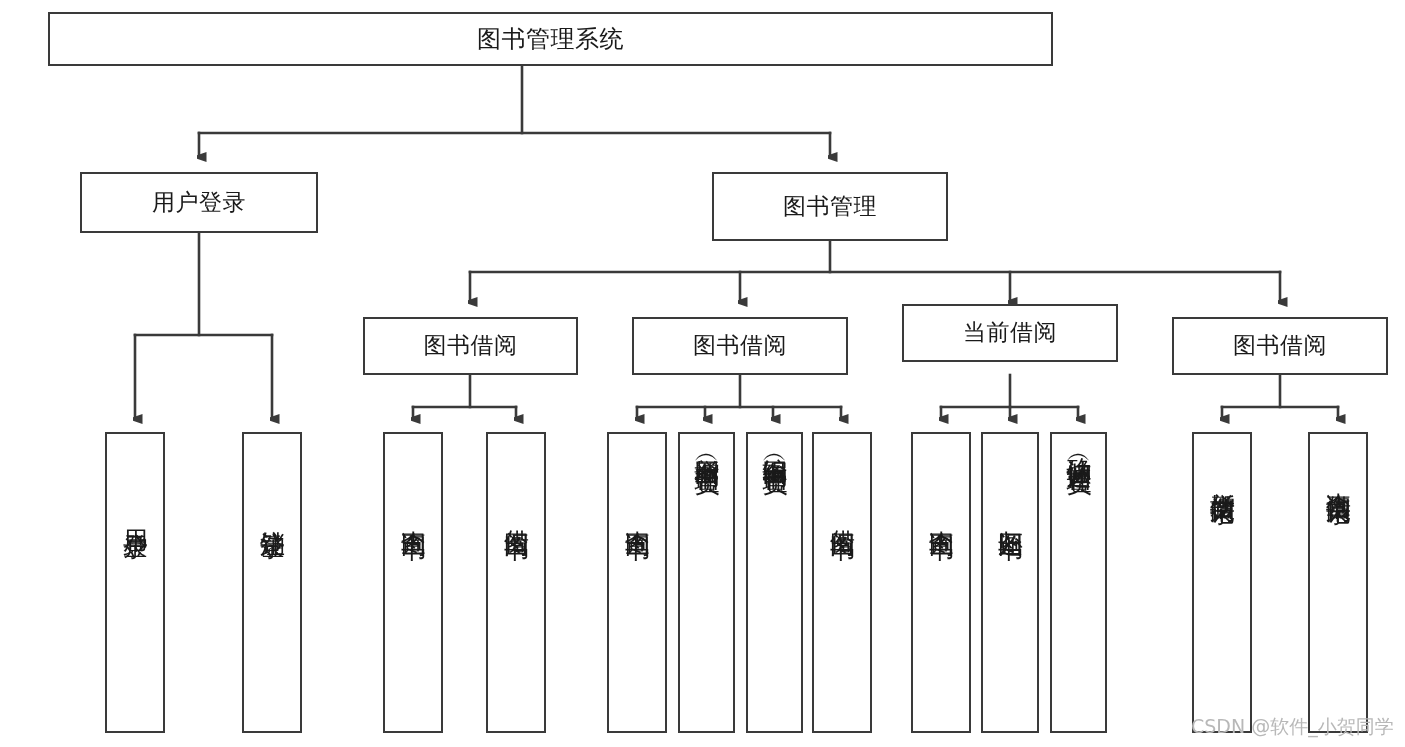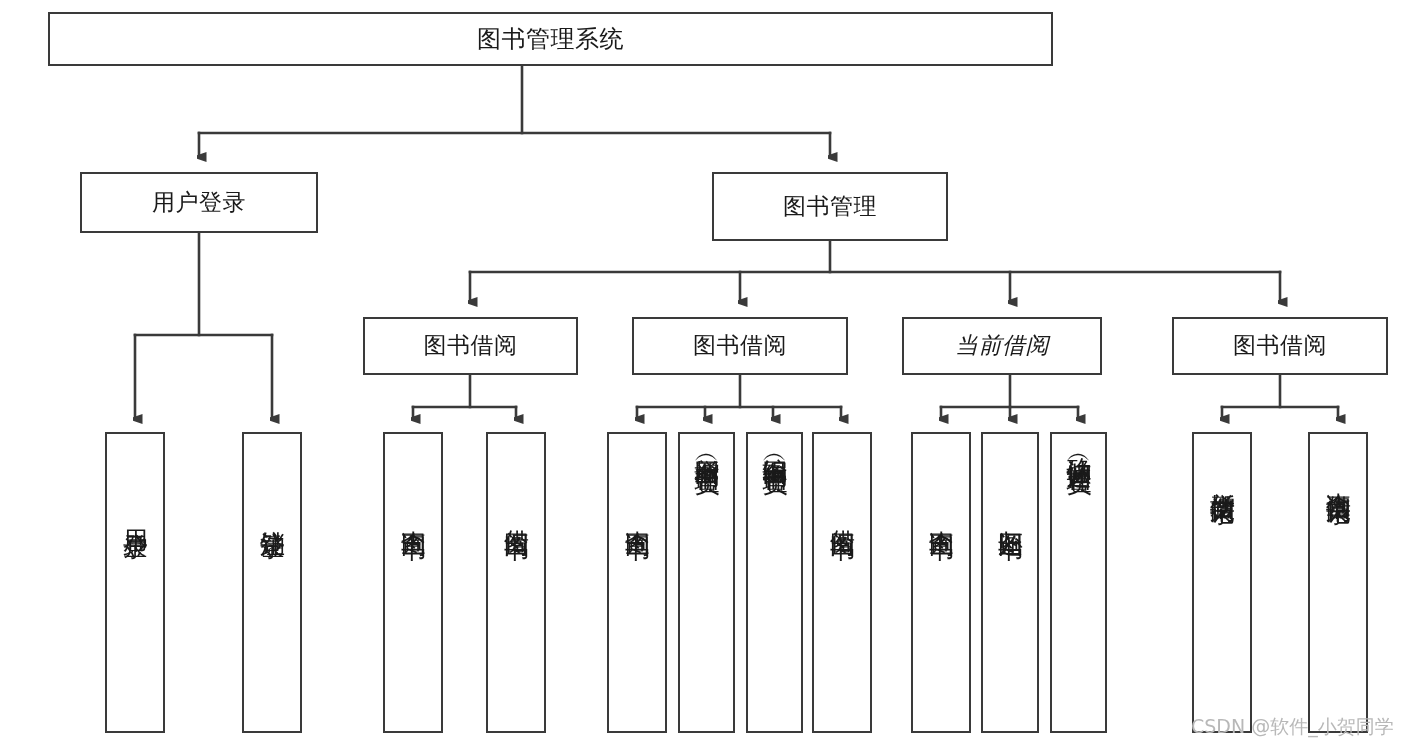--- a/index.html
+++ b/index.html
@@ -145,21 +145,21 @@
   </div>
 
   <div class="node horizontal" style="left:363px; top:317px; width:215px; height:58px;">
     <span class="label">图书借阅</span>
   </div>
 
   <div class="node horizontal" style="left:632px; top:317px; width:216px; height:58px;">
     <span class="label">图书借阅</span>
   </div>
 
-  <div class="node horizontal" style="left:902px; top:317px; width:200px; height:58px;font-style:italic;">
+  <div class="node horizontal" style="left:902px; top:304px; width:216px; height:58px;">
     <span class="label">当前借阅</span>
   </div>
 
   <div class="node horizontal" style="left:1172px; top:317px; width:216px; height:58px;">
     <span class="label">图书借阅</span>
   </div>
 
   <div class="node vertical" style="left:105px; top:432px; width:60px; height:301px; padding-top:76px;">
     <span class="label">用户登录</span>
   </div>

